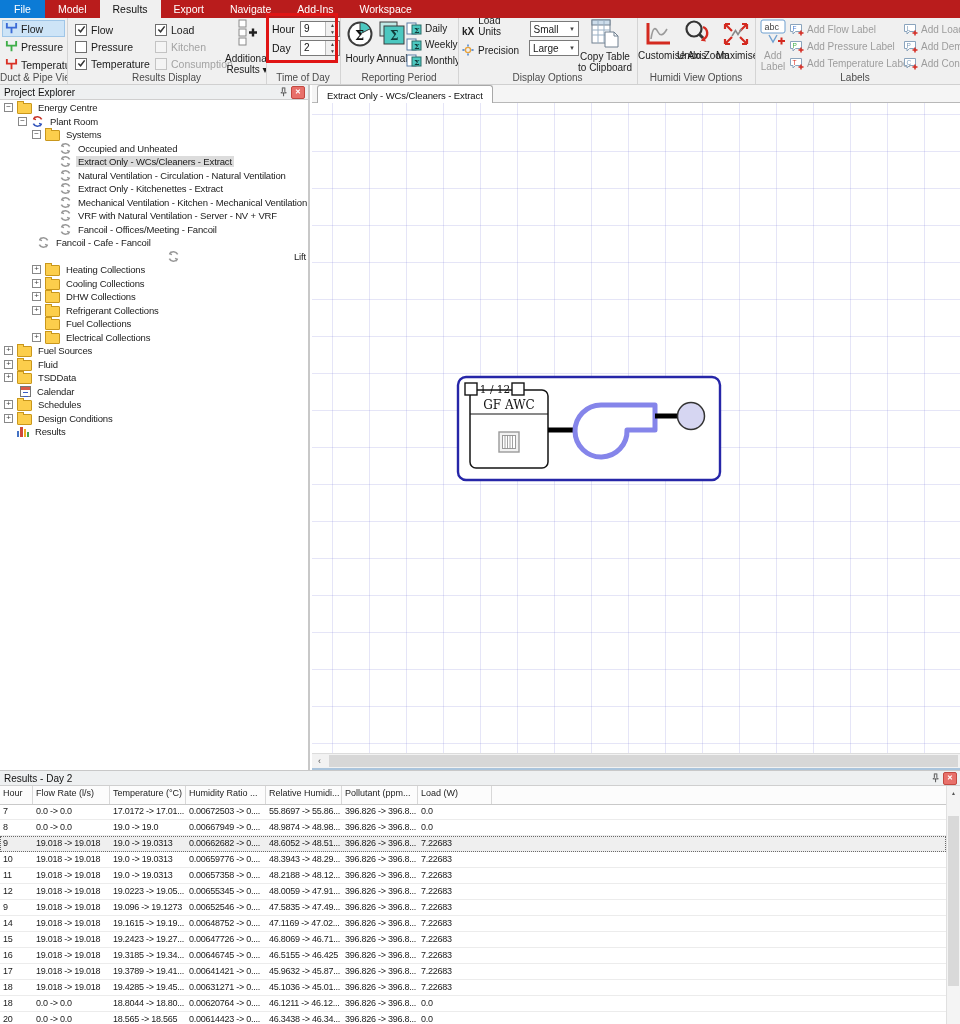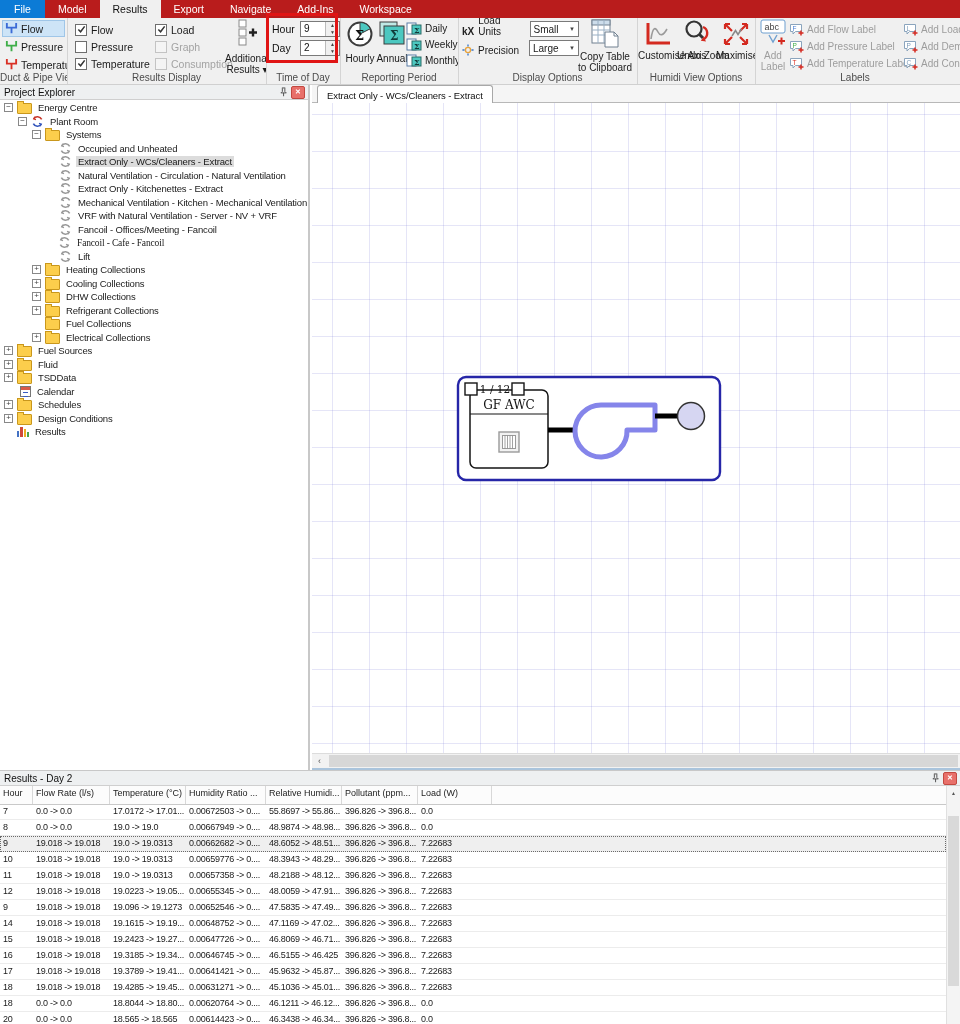--- a/index.html
+++ b/index.html
@@ -158,21 +158,21 @@
         <div class="cbrow">
           <span class="cb">
             <svg width="9" height="9" viewBox="0 0 10 10">
               <path d="M1.5 5 L4 7.5 L8.5 1.5" fill="none" stroke="#333" stroke-width="1.7"></path>
             </svg>
           </span>
           <div class="cblbl">Load</div>
         </div>
         <div class="cbrow dis">
           <span class="cb disbox"></span>
-          <div class="cblbl">Graph</div>
+          <div class="cblbl">Kitchen</div>
         </div>
         <div class="cbrow dis">
           <span class="cb disbox"></span>
           <div class="cblbl">Consumption</div>
         </div>
       </div>
     <div class="addres">
       <span class="ic">
         <svg width="24" height="28" viewBox="0 0 24 28">
           <rect x="4" y="1" width="7" height="7" fill="#fff" stroke="#8a8a8a"></rect>
@@ -516,33 +516,33 @@
         <span class="ic" style="margin-right: 4px;">
           <svg width="13" height="13" viewBox="0 0 14 14">
             <path d="M11.5 4.8 A5 5 0 0 0 2.8 4.2" fill="none" stroke="#9a9a9a" stroke-width="1.7"></path>
             <path d="M4.2 1.8 L2.8 4.2 L5.4 5" fill="none" stroke="#9a9a9a" stroke-width="1.2"></path>
             <path d="M2.5 9.2 A5 5 0 0 0 11.2 9.8" fill="none" stroke="#9a9a9a" stroke-width="1.7"></path>
             <path d="M9.8 12.2 L11.2 9.8 L8.6 9" fill="none" stroke="#9a9a9a" stroke-width="1.2"></path>
           </svg>
         </span>
         <div class="tlabel">Fancoil - Offices/Meeting - Fancoil</div>
       </div>
-      <div class="trow" style="padding-left: 45px; font-family: Liberation Serif, serif;">
+      <div class="trow" style="padding-left: 24px;">
         <span class="expsp"></span>
         <span class="ic" style="margin-right: 4px;">
           <svg width="13" height="13" viewBox="0 0 14 14">
             <path d="M11.5 4.8 A5 5 0 0 0 2.8 4.2" fill="none" stroke="#9a9a9a" stroke-width="1.7"></path>
             <path d="M4.2 1.8 L2.8 4.2 L5.4 5" fill="none" stroke="#9a9a9a" stroke-width="1.2"></path>
             <path d="M2.5 9.2 A5 5 0 0 0 11.2 9.8" fill="none" stroke="#9a9a9a" stroke-width="1.7"></path>
             <path d="M9.8 12.2 L11.2 9.8 L8.6 9" fill="none" stroke="#9a9a9a" stroke-width="1.2"></path>
           </svg>
         </span>
         <div class="tlabel">Fancoil - Cafe - Fancoil</div>
       </div>
-      <div class="trow" style="padding-left: 46px;">
+      <div class="trow" style="padding-left: 46px; justify-content: space-between;">
         <span class="expsp"></span>
         <span class="ic" style="margin-right: 4px;">
           <svg width="13" height="13" viewBox="0 0 14 14">
             <path d="M11.5 4.8 A5 5 0 0 0 2.8 4.2" fill="none" stroke="#9a9a9a" stroke-width="1.7"></path>
             <path d="M4.2 1.8 L2.8 4.2 L5.4 5" fill="none" stroke="#9a9a9a" stroke-width="1.2"></path>
             <path d="M2.5 9.2 A5 5 0 0 0 11.2 9.8" fill="none" stroke="#9a9a9a" stroke-width="1.7"></path>
             <path d="M9.8 12.2 L11.2 9.8 L8.6 9" fill="none" stroke="#9a9a9a" stroke-width="1.2"></path>
           </svg>
         </span>
         <div class="tlabel">Lift</div>

